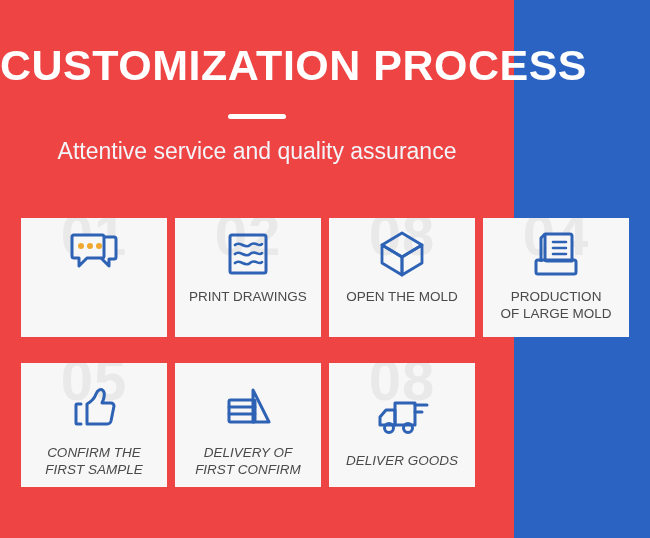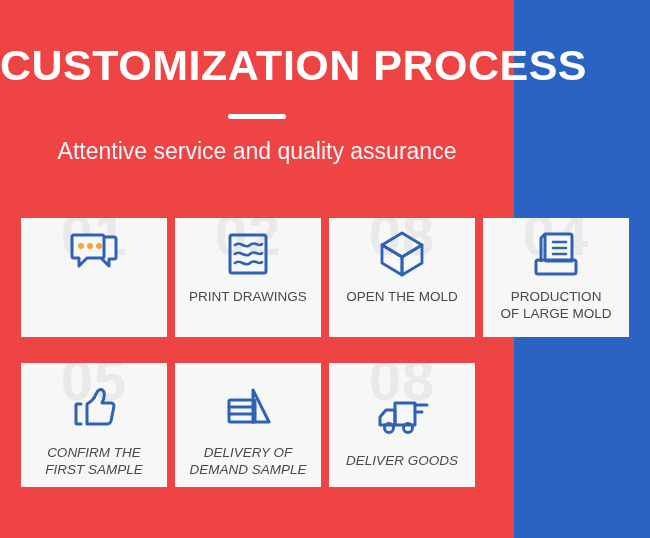--- a/index.html
+++ b/index.html
@@ -211,21 +211,21 @@
 
     <div class="card">
       <div class="icon-slot">
         <svg width="50" height="46" viewBox="0 0 50 46" fill="none">
           <path d="M30 5 L46 37 H30 Z" stroke="#2E62B5" stroke-width="3" stroke-linejoin="round" fill="none"></path>
           <rect x="6" y="15" width="26" height="22" rx="1.5" stroke="#2E62B5" stroke-width="3" stroke-linejoin="round" fill="none"></rect>
           <path d="M6 22 H32 M6 29 H32" stroke="#2E62B5" stroke-width="2.8" stroke-linecap="round"></path>
         </svg>
       </div>
       <div class="card-label">DELIVERY OF
-DEMAND SAMPLE</div>
+FIRST CONFIRM</div>
     </div>
 
     <div class="card">
       <div class="watermark">08</div>
       <div class="icon-slot">
         <svg width="54" height="42" viewBox="0 0 54 42" fill="none">
           <path d="M20 8 H40 V30 H20 Z" stroke="#2E62B5" stroke-width="3" stroke-linejoin="round" fill="none"></path>
           <path d="M20 15 H11 L5 22 V30 H20 Z" stroke="#2E62B5" stroke-width="3" stroke-linejoin="round" fill="none"></path>
           <circle cx="14" cy="33" r="4.5" stroke="#2E62B5" stroke-width="3" fill="none"></circle>
           <circle cx="33" cy="33" r="4.5" stroke="#2E62B5" stroke-width="3" fill="none"></circle>

